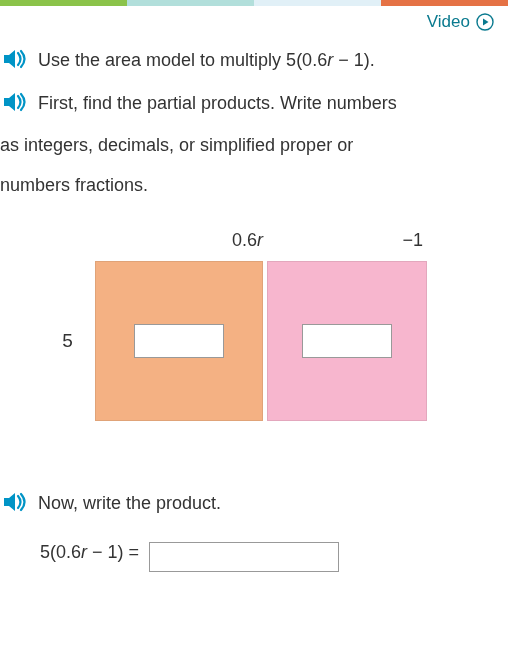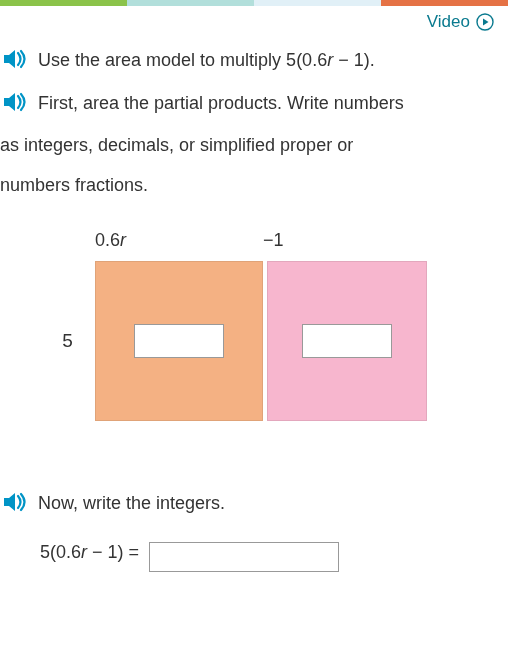--- a/index.html
+++ b/index.html
@@ -44,21 +44,21 @@
       line-height: 1.9;
     }
     .area-model {
       margin: 28px 0 10px 40px;
     }
     .col-labels {
       display: flex;
       margin-left: 55px;
     }
     .col-label {
-      text-align: left;
+      text-align: right;
       font-size: 18px;
       padding-bottom: 10px;
     }
     .col-label.c1 { width: 168px; }
     .col-label.c2 { width: 160px; }
     .model-row {
       display: flex;
       align-items: center;
     }
     .row-label {
@@ -141,21 +141,21 @@
 
 <div class="instruction">
   <span class="sound-icon">
     <svg width="28" height="22" viewBox="0 0 28 22">
       <path d="M2 7 L7 7 L13 2 L13 20 L7 15 L2 15 Z" fill="#0094c6"></path>
       <path d="M16 5 Q21 11 16 17" fill="none" stroke="#0094c6" stroke-width="2.2" stroke-linecap="round"></path>
       <path d="M19 3 Q26 11 19 19" fill="none" stroke="#0094c6" stroke-width="2.2" stroke-linecap="round"></path>
     </svg>
   </span>
   <div class="text">
-    <span>First, area the partial products. Write numbers</span>
+    <span>First, find the partial products. Write numbers</span>
   </div>
 </div>
 <div class="continuation">as integers, decimals, or simplified proper or</div>
 <div class="continuation">numbers fractions.</div>
 
 <div class="area-model">
   <div class="col-labels">
     <div class="col-label c1">
       <span>0.6</span><span class="ital">r</span>
     </div>
@@ -173,21 +173,21 @@
 </div>
 
 <div class="prompt2">
   <span class="sound-icon">
     <svg width="28" height="22" viewBox="0 0 28 22">
       <path d="M2 7 L7 7 L13 2 L13 20 L7 15 L2 15 Z" fill="#0094c6"></path>
       <path d="M16 5 Q21 11 16 17" fill="none" stroke="#0094c6" stroke-width="2.2" stroke-linecap="round"></path>
       <path d="M19 3 Q26 11 19 19" fill="none" stroke="#0094c6" stroke-width="2.2" stroke-linecap="round"></path>
     </svg>
   </span>
-  <div>Now, write the integers.</div>
+  <div>Now, write the product.</div>
 </div>
 
 <div class="final-line">
   <span>
     <span>5(0.6</span><span class="ital">r</span><span> − 1)  =</span>
   </span>
   <input type="text" value="" style="">
 </div>
 
 </body></html>

